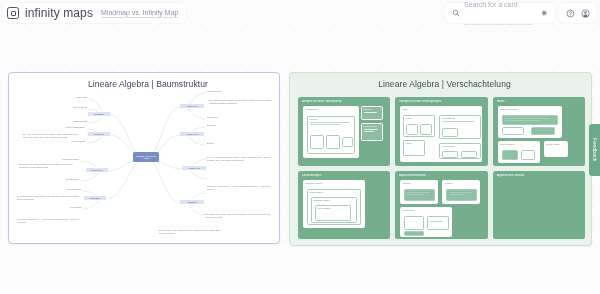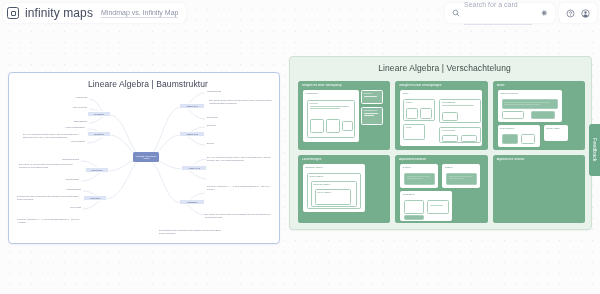--- a/index.html
+++ b/index.html
@@ -113,21 +113,21 @@
     border-radius: 4px;
   }
   #panel-tree {
     left: 8px; top: 72px;
     width: 272px; height: 172px;
     background: #ffffff;
     border: 1px solid #b9c7e6;
     box-shadow: 0 1px 2px rgba(80,95,140,0.07);
   }
   #panel-nest {
-    left: 289px; top: 56px;
+    left: 289px; top: 72px;
     width: 303px; height: 174px;
     background: #eaf2ec;
     border: 1px solid #cfe0d5;
     box-shadow: 0 1px 2px rgba(80,110,90,0.07);
   }
   .panel-title {
     font-size: 8.5px;
     color: #3f4656;
     padding: 6px 0 0 8px;
     letter-spacing: 0.1px;

